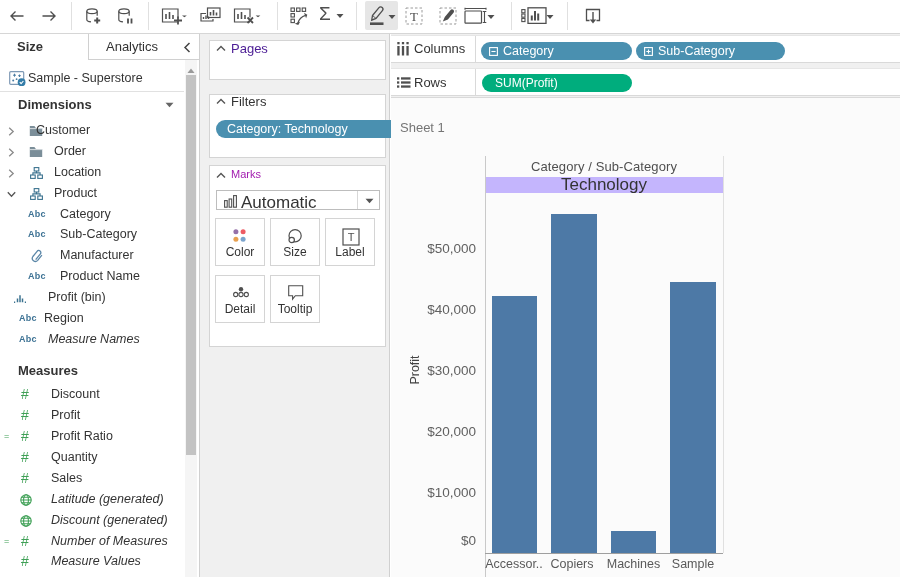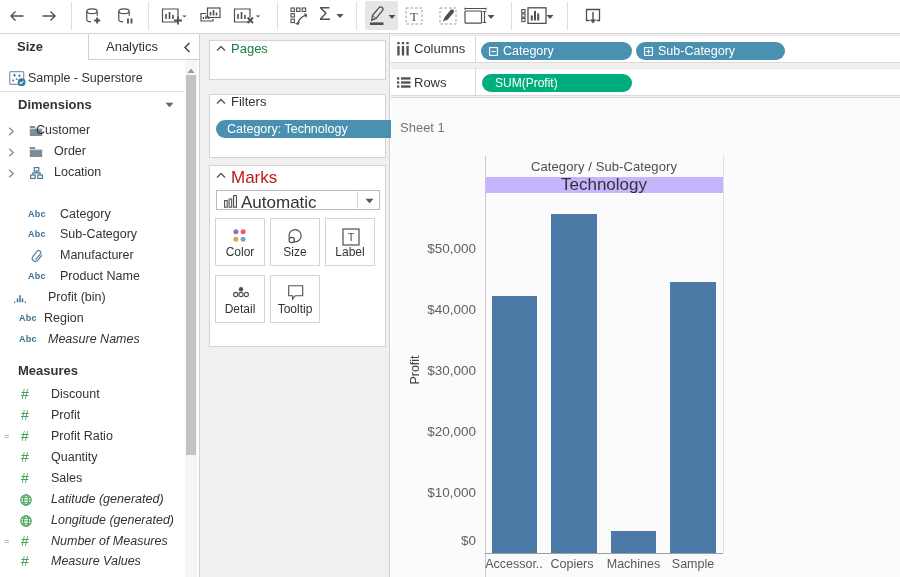--- a/index.html
+++ b/index.html
@@ -196,20 +196,32 @@
         <path d="M1.2 0.8l4 3.7-4 3.7"></path>
       </svg>
   <svg class="abs" style="left:30px;top:5px" width="13" height="12" viewBox="0 0 13 12" fill="none" stroke="#3c7390" stroke-width="1.1">
         <rect x="4.2" y="0.6" width="4.6" height="3.4"></rect>
         <rect x="0.6" y="8" width="4.6" height="3.4"></rect>
         <rect x="7.8" y="8" width="4.6" height="3.4"></rect>
         <path d="M6.5 4v2M2.9 8V5.9h7.2V8"></path>
       </svg>
   <span class="tx" style="left:54px">Location</span>
     </div>
+ <div class="drow" style="top:149px">
+  <svg class="abs" style="left:7px;top:8px" width="9" height="7" viewBox="0 0 9 7" fill="none" stroke="#555" stroke-width="1.3">
+        <path d="M0.8 1.2l3.7 4 3.7-4"></path>
+      </svg>
+  <svg class="abs" style="left:30px;top:5px" width="13" height="12" viewBox="0 0 13 12" fill="none" stroke="#3c7390" stroke-width="1.1">
+        <rect x="4.2" y="0.6" width="4.6" height="3.4"></rect>
+        <rect x="0.6" y="8" width="4.6" height="3.4"></rect>
+        <rect x="7.8" y="8" width="4.6" height="3.4"></rect>
+        <path d="M6.5 4v2M2.9 8V5.9h7.2V8"></path>
+      </svg>
+  <span class="tx" style="left:54px">Product</span>
+    </div>
  <div class="drow" style="top:170px">
       <span class="abc" style="left:28px;line-height:21px">Abc</span>
       <span class="tx" style="left:60px">Category</span>
     </div>
  <div class="drow" style="top:190px">
       <span class="abc" style="left:28px;line-height:21px">Abc</span>
       <span class="tx" style="left:60px">Sub-Category</span>
     </div>
  <div class="drow" style="top:211px">
   <svg class="abs" style="left:31px;top:4px" width="13" height="14" viewBox="0 0 13 14" fill="none" stroke="#5b87a8" stroke-width="1.3">
@@ -266,21 +278,21 @@
         <path d="M0.8 6h10.4M1.5 3.3h9M1.5 8.7h9"></path>
       </svg>
   <span class="tx ital" style="left:51px">Latitude (generated)</span>
     </div>
  <div class="drow" style="top:476px">
   <svg class="abs" style="left:20px;top:5px" width="12" height="12" viewBox="0 0 12 12" fill="none" stroke="#3fa056" stroke-width="1.1">
         <circle cx="6" cy="6" r="5.2"></circle>
         <ellipse cx="6" cy="6" rx="2.4" ry="5.2"></ellipse>
         <path d="M0.8 6h10.4M1.5 3.3h9M1.5 8.7h9"></path>
       </svg>
-  <span class="tx ital" style="left:51px">Longitude (generated)</span>
+  <span class="tx ital" style="left:51px">Discount (generated)</span>
     </div>
  <div class="drow" style="top:497px">
       <span class="numic" style="left:4px;line-height:21px;font-size:9px">=</span>
       <span class="numic" style="left:21px;line-height:21px">#</span>
       <span class="tx ital" style="left:51px">Number of Measures</span>
     </div>
  <div class="drow" style="top:517px">
       <span class="numic" style="left:21px;line-height:21px">#</span>
       <span class="tx ital" style="left:51px">Measure Values</span>
     </div>
@@ -289,34 +301,34 @@
         <path d="M4 0.5L7.5 5h-7z" fill="#9a9a9a"></path>
       </svg>
   <div id="sthumb"></div>
  </div>
 </div>
 <div id="midcol">
  <div class="card" style="top:6px;height:40px"></div>
  <svg class="abs chev" style="left:16px;top:11px" width="10" height="7" viewBox="0 0 10 7" fill="none" stroke="#555" stroke-width="1.4">
       <path d="M1 5.5L5 1.5l4 4"></path>
     </svg>
- <div class="abs" style="left:31px;top:7px;font-size:13px;color:#15803d">Pages</div>
+ <div class="abs" style="left:31px;top:7px;font-size:13px;color:#4c1d95">Pages</div>
 
  <div class="card" style="top:60px;height:64px"></div>
  <svg class="abs chev" style="left:16px;top:64px" width="10" height="7" viewBox="0 0 10 7" fill="none" stroke="#555" stroke-width="1.4">
       <path d="M1 5.5L5 1.5l4 4"></path>
     </svg>
  <div class="abs" style="left:31px;top:60px;font-size:13px;color:#333">Filters</div>
  <div class="abs pill pillblue" style="left:16px;top:85.5px;width:189px;padding-left:11px">Category: Technology</div>
 
  <div class="card" style="top:131px;height:182px"></div>
  <svg class="abs chev" style="left:16px;top:138px" width="10" height="7" viewBox="0 0 10 7" fill="none" stroke="#555" stroke-width="1.4">
       <path d="M1 5.5L5 1.5l4 4"></path>
     </svg>
- <div class="abs" style="left:31px;top:134px;font-size:17px;color:#b91c1c">Marks</div>
+ <div class="abs" style="left:31px;top:134px;font-size:11px;color:#a21caf">Marks</div>
  <div class="abs" style="left:16px;top:156px;width:164px;height:20px;background:#fff;border:1px solid #bdbdbd">
   <svg class="abs" style="left:7px;top:4px" width="14" height="13" viewBox="0 0 14 13" fill="none" stroke="#4f4f4f" stroke-width="1.1">
         <rect x="0.6" y="5.6" width="2.6" height="6.6"></rect>
         <rect x="5.1" y="4" width="2.6" height="8.2"></rect>
         <rect x="9.6" y="0.6" width="2.8" height="11.6"></rect>
       </svg>
   <div class="abs" style="left:24px;top:2px;font-size:17px;color:#333">Automatic</div>
   <div class="abs" style="left:140px;top:0;width:1px;height:18px;background:#d8d8d8"></div>
   <svg class="abs" style="left:148px;top:7px" width="9" height="6" viewBox="0 0 9 6">
         <path d="M0.5 0.8l4 4.4 4-4.4z" fill="#555"></path>

